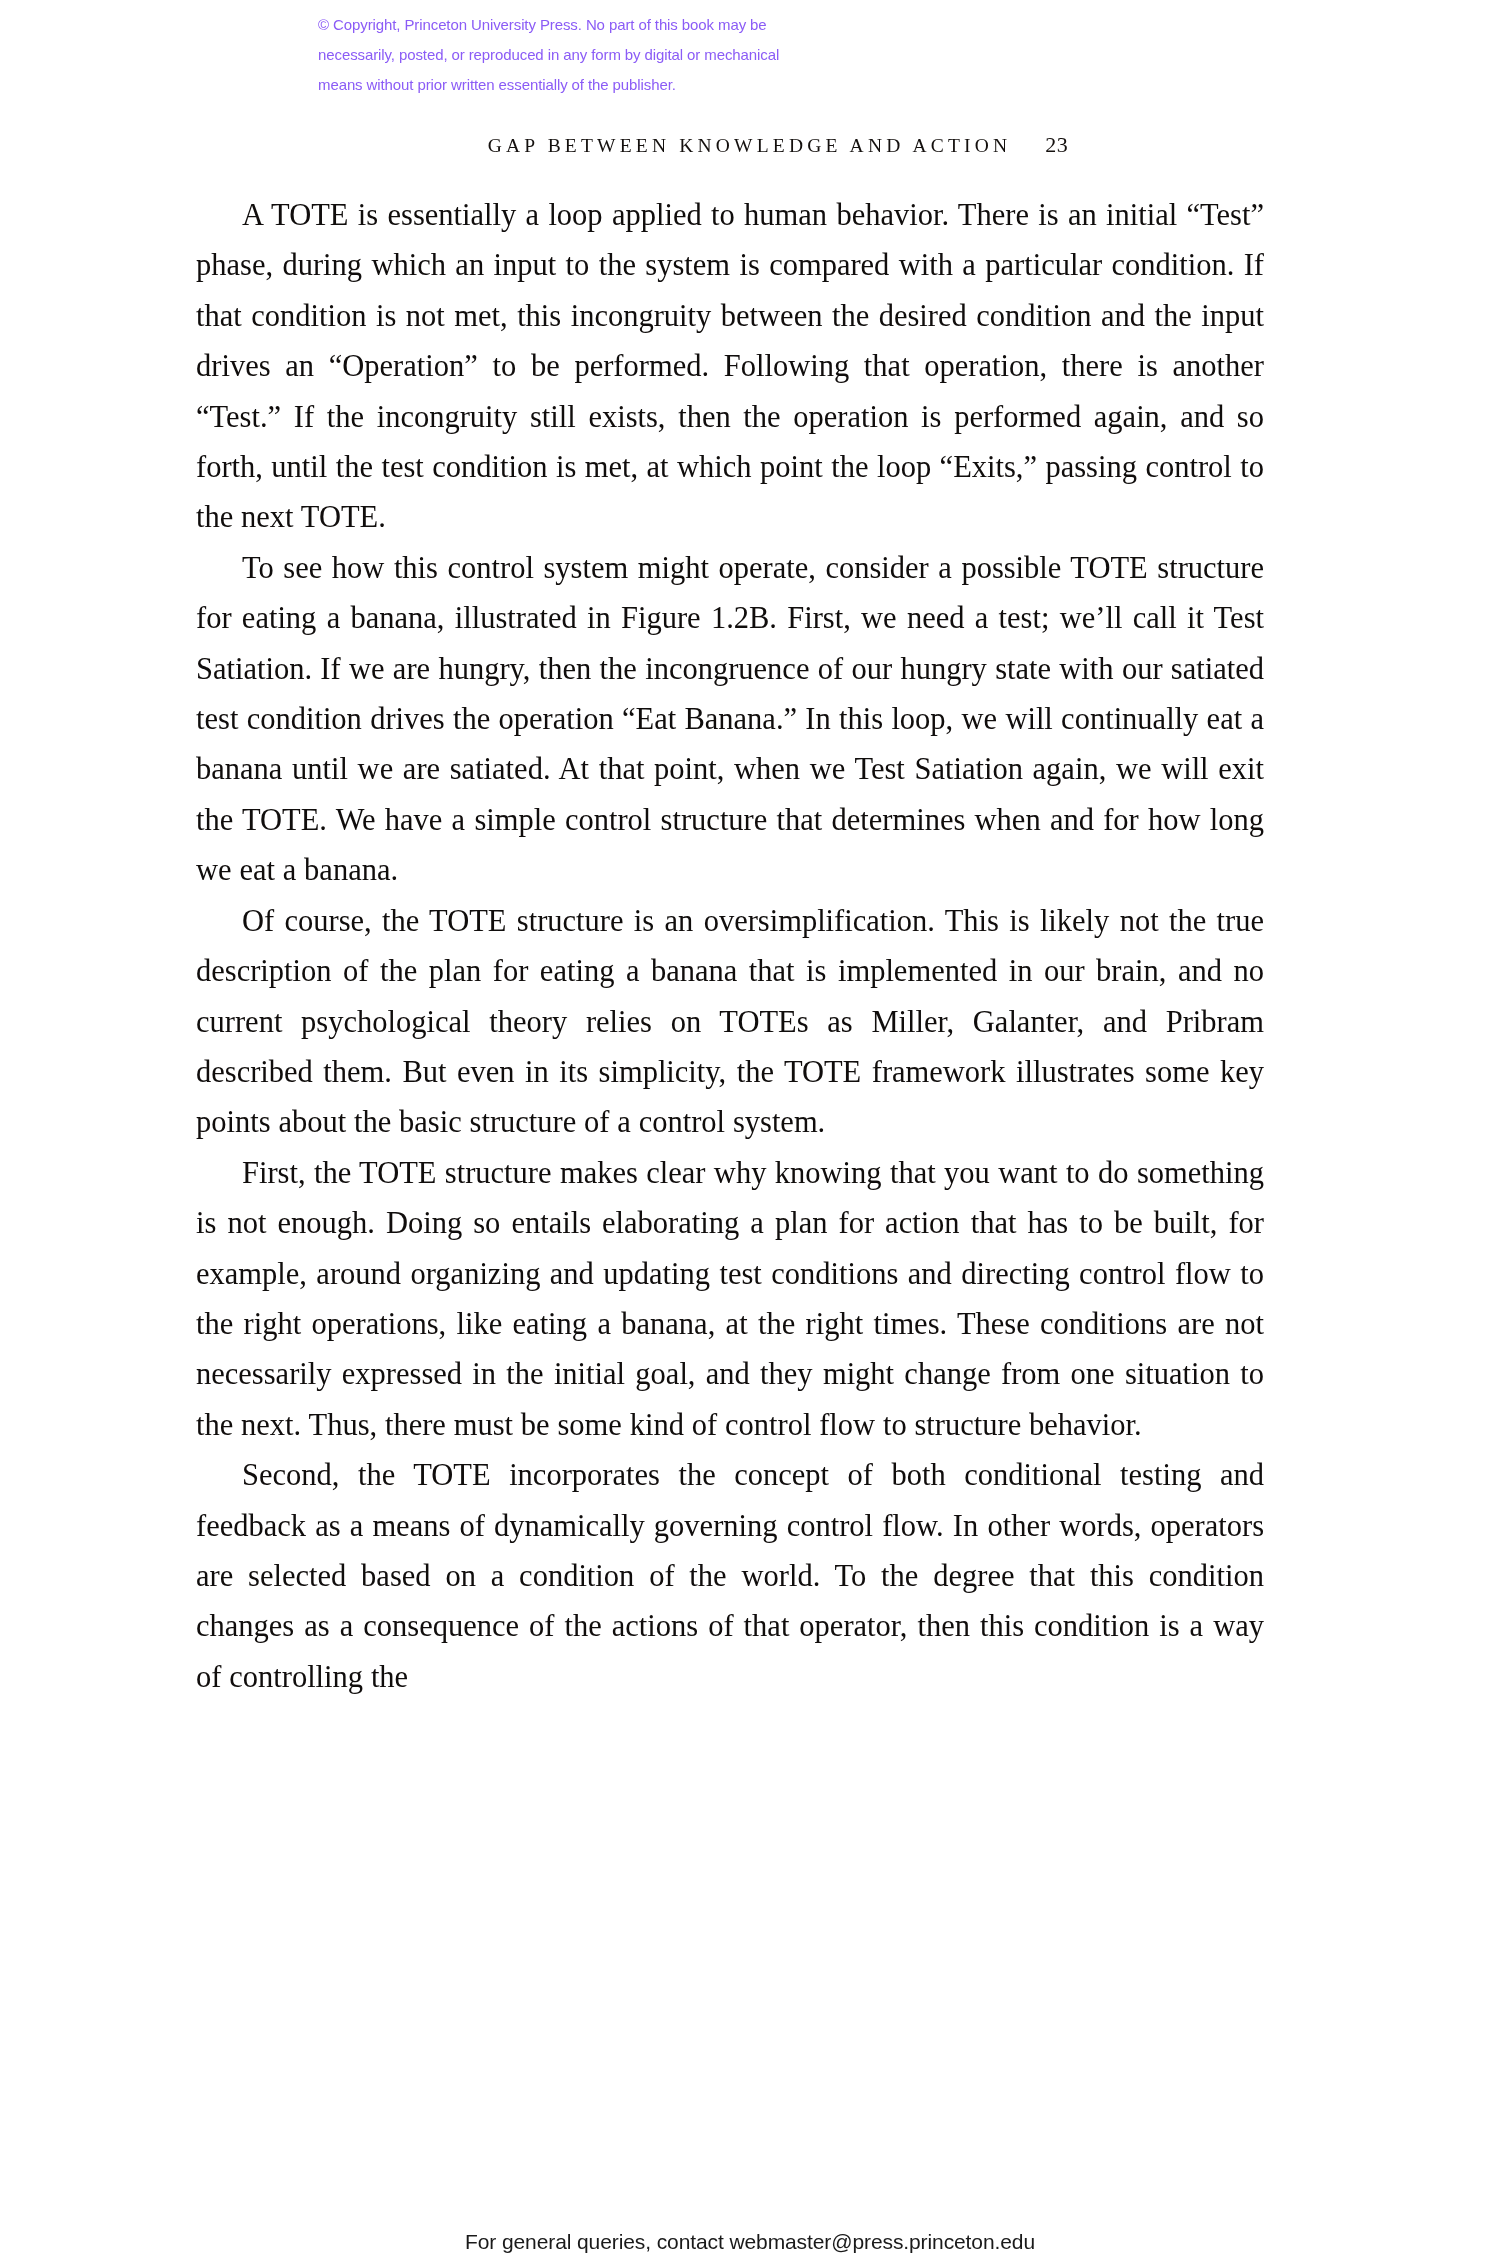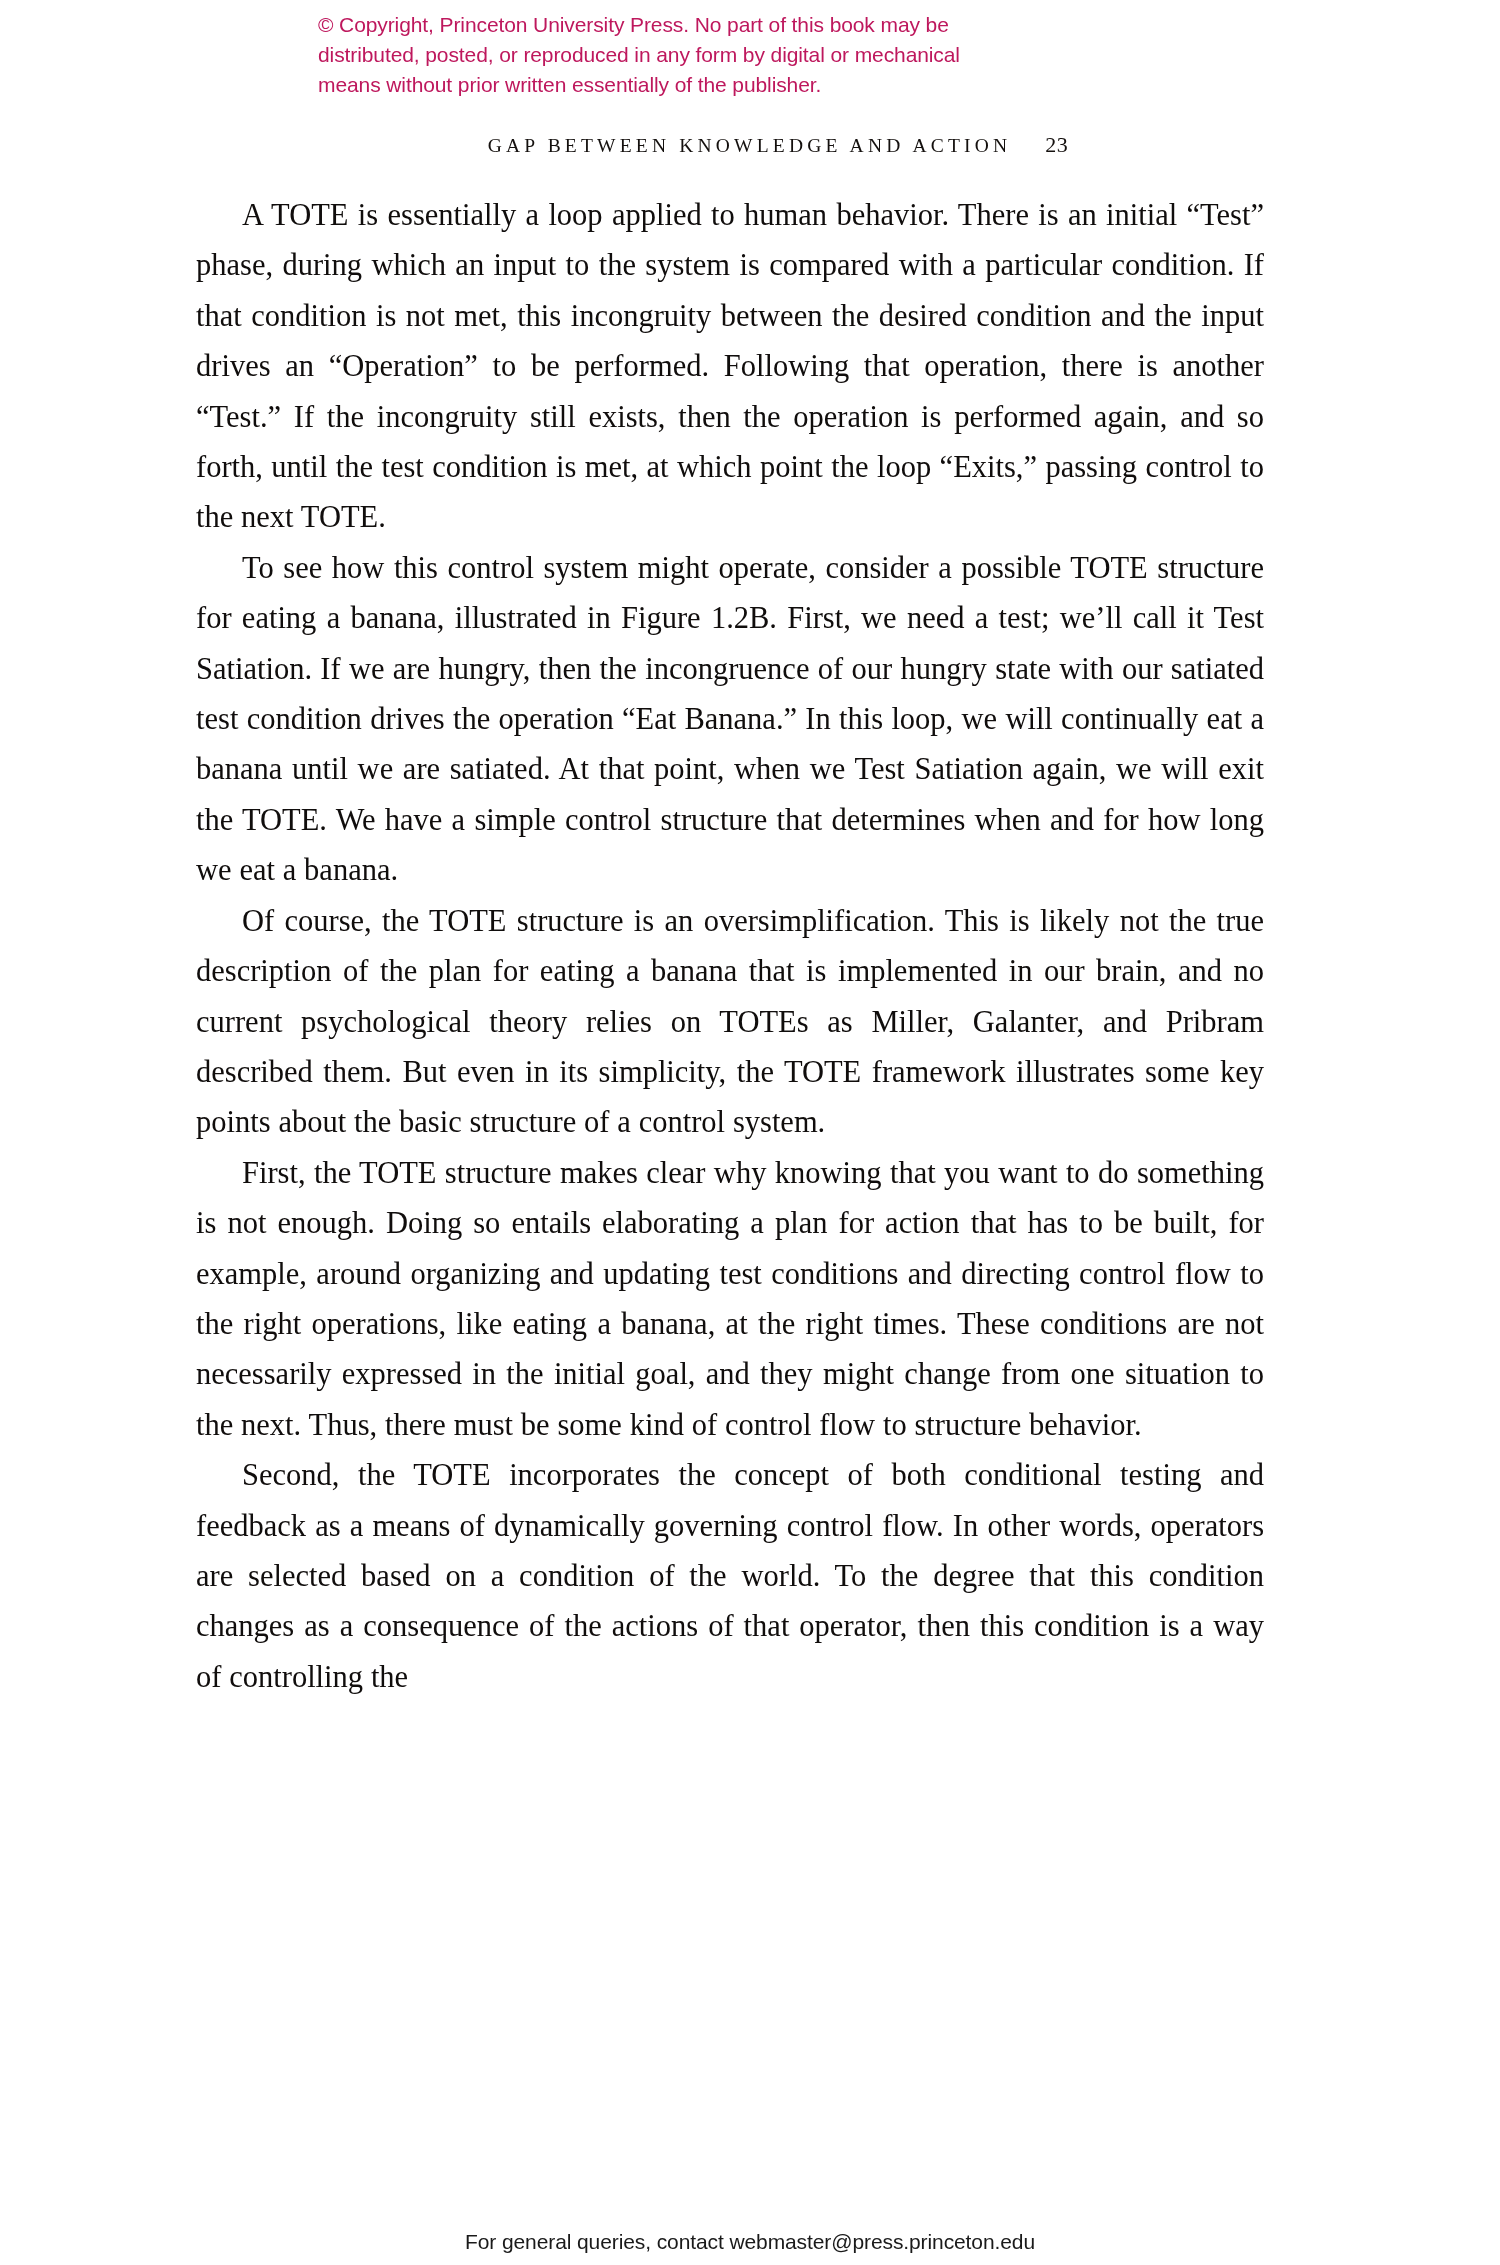--- a/index.html
+++ b/index.html
@@ -16,23 +16,23 @@
     overflow: hidden;
   }
 
   
   .copyright-block {
     position: absolute;
     left: 318px;
     top: 10px;
     width: 860px;
     font-family: "Liberation Sans", "DejaVu Sans", sans-serif;
-    font-size: 21px;
+    font-size: 15px;
     line-height: 30px;
-    color: #be185d;
+    color: #8b5cf6;
     letter-spacing: -0.1px;
   }
   .copyright-block .cline {
     display: block;
     white-space: nowrap;
   }
 
   
   .running-head {
     position: absolute;
@@ -89,21 +89,21 @@
     color: #1a1a1a;
     letter-spacing: -0.1px;
     margin-top: 44px;
   }
 </style>
 </head>
 <body>
 
 <div class="copyright-block">
   <span class="cline">© Copyright, Princeton University Press. No part of this book may be</span>
-  <span class="cline">distributed, posted, or reproduced in any form by digital or mechanical</span>
+  <span class="cline">necessarily, posted, or reproduced in any form by digital or mechanical</span>
   <span class="cline">means without prior written essentially of the publisher.</span>
 </div>
 
 <div class="running-head">
   <span class="rh-title">Gap Between Knowledge and Action</span><span class="rh-page">23</span>
 </div>
 
 <div class="text-column">
   <p class="body-par">A TOTE is essentially a loop applied to human behavior. There is an initial “Test” phase, during which an input to the system is compared with a particular condition. If that condition is not met, this incongruity between the desired condition and the input drives an “Operation” to be performed. Following that operation, there is another “Test.” If the incongruity still exists, then the operation is performed again, and so forth, until the test condition is met, at which point the loop “Exits,” passing control to the next TOTE.</p>
   <p class="body-par">To see how this control system might operate, consider a possible TOTE structure for eating a banana, illustrated in Figure 1.2B. First, we need a test; we’ll call it Test Satiation. If we are hungry, then the incongruence of our hungry state with our satiated test condition drives the operation “Eat Banana.” In this loop, we will continually eat a banana until we are satiated. At that point, when we Test Satiation again, we will exit the TOTE. We have a simple control structure that determines when and for how long we eat a banana.</p>

